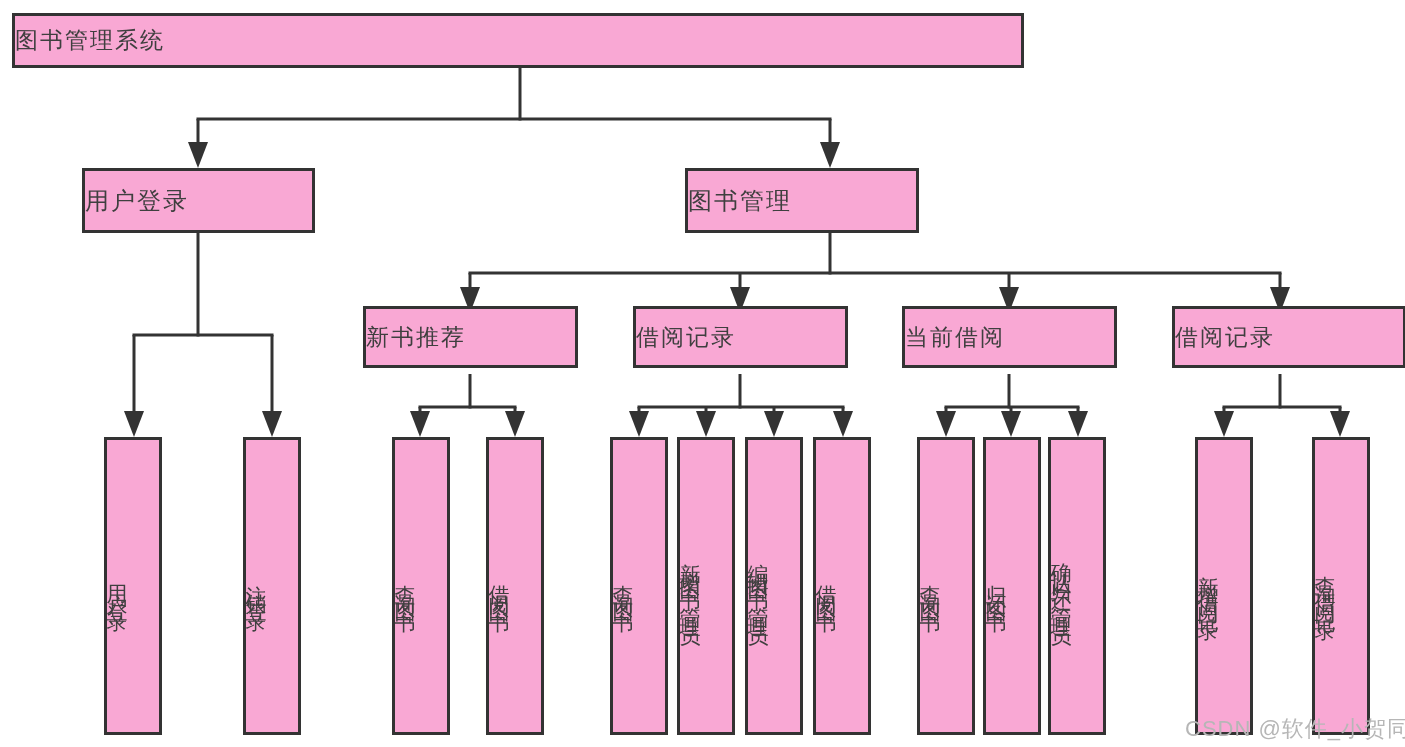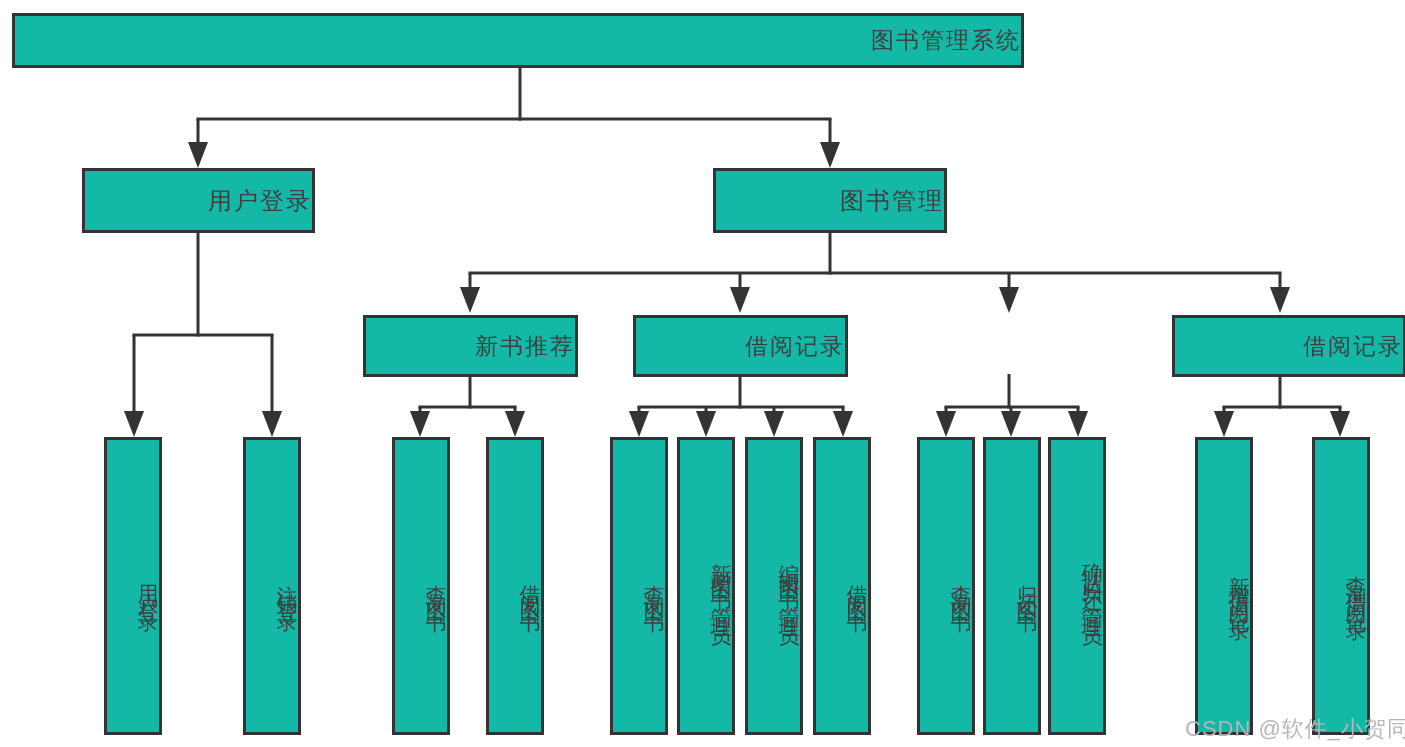--- a/index.html
+++ b/index.html
@@ -25,37 +25,37 @@
     stroke-width: 3;
   }
   .wires polygon {
     fill: #333333;
     stroke: none;
   }
   .box {
     position: absolute;
     box-sizing: border-box;
     border: 3px solid #333333;
-    background: #14b8a6;
+    background: #f9a8d4;
     display: flex;
     align-items: center;
-    justify-content: flex-end;
+    justify-content: flex-start;
     color: #3f3f3f;
   }
   .box .label {
     white-space: nowrap;
   }
   .root-box {
     left: 12px; top: 13px; width: 1012px; height: 55px;
     font-size: 23px; letter-spacing: 2px;
   }
   .l1-box { top: 168px; height: 65px; font-size: 24px; letter-spacing: 2px; }
   .l1-a { left: 82px;  width: 233px; }
-  .l1-b { left: 713px; width: 234px; }
-  .l2-box { top: 315px; height: 62px; font-size: 23px; letter-spacing: 2px; }
+  .l1-b { left: 685px; width: 234px; }
+  .l2-box { top: 306px; height: 62px; font-size: 23px; letter-spacing: 2px; }
   .l2-a { left: 363px;  width: 215px; }
   .l2-b { left: 633px;  width: 215px; }
   .l2-c { left: 902px;  width: 215px; }
   .l2-d { left: 1172px; width: 234px; }
   .leaf {
     top: 437px; height: 298px; width: 58px;
     font-size: 21px;
   }
   .leaf .vtext {
     writing-mode: vertical-rl;
@@ -178,20 +178,23 @@
   <div class="box l1-box l1-b">
     <span class="label">图书管理</span>
   </div>
 
   <div class="box l2-box l2-a">
     <span class="label">新书推荐</span>
   </div>
   <div class="box l2-box l2-b">
     <span class="label">借阅记录</span>
   </div>
+  <div class="box l2-box l2-c">
+    <span class="label">当前借阅</span>
+  </div>
   <div class="box l2-box l2-d">
     <span class="label">借阅记录</span>
   </div>
 
   <div class="box leaf lf-0">
     <span class="vtext">用户登录</span>
   </div>
   <div class="box leaf lf-1">
     <span class="vtext">注销登录</span>
   </div>

